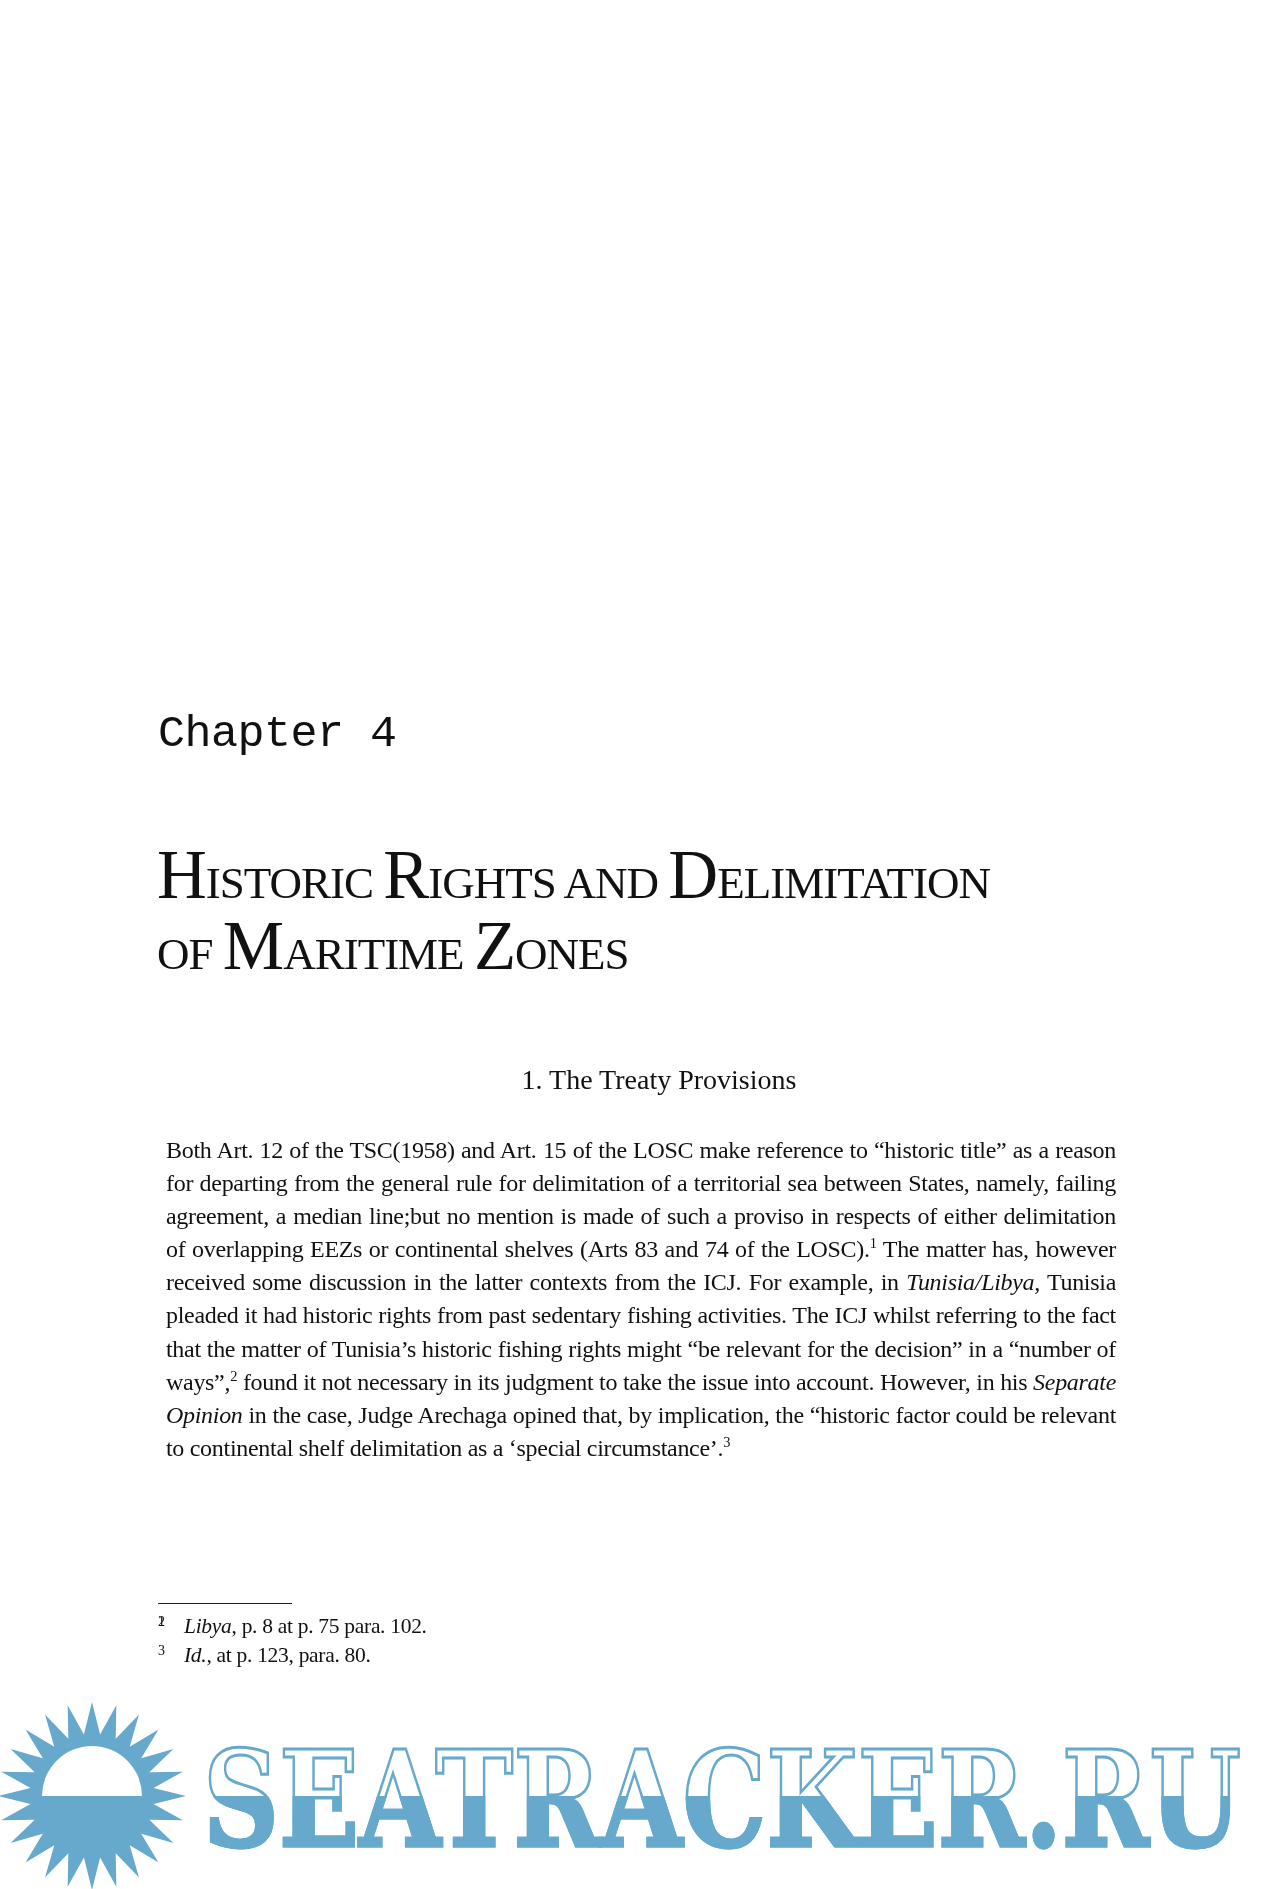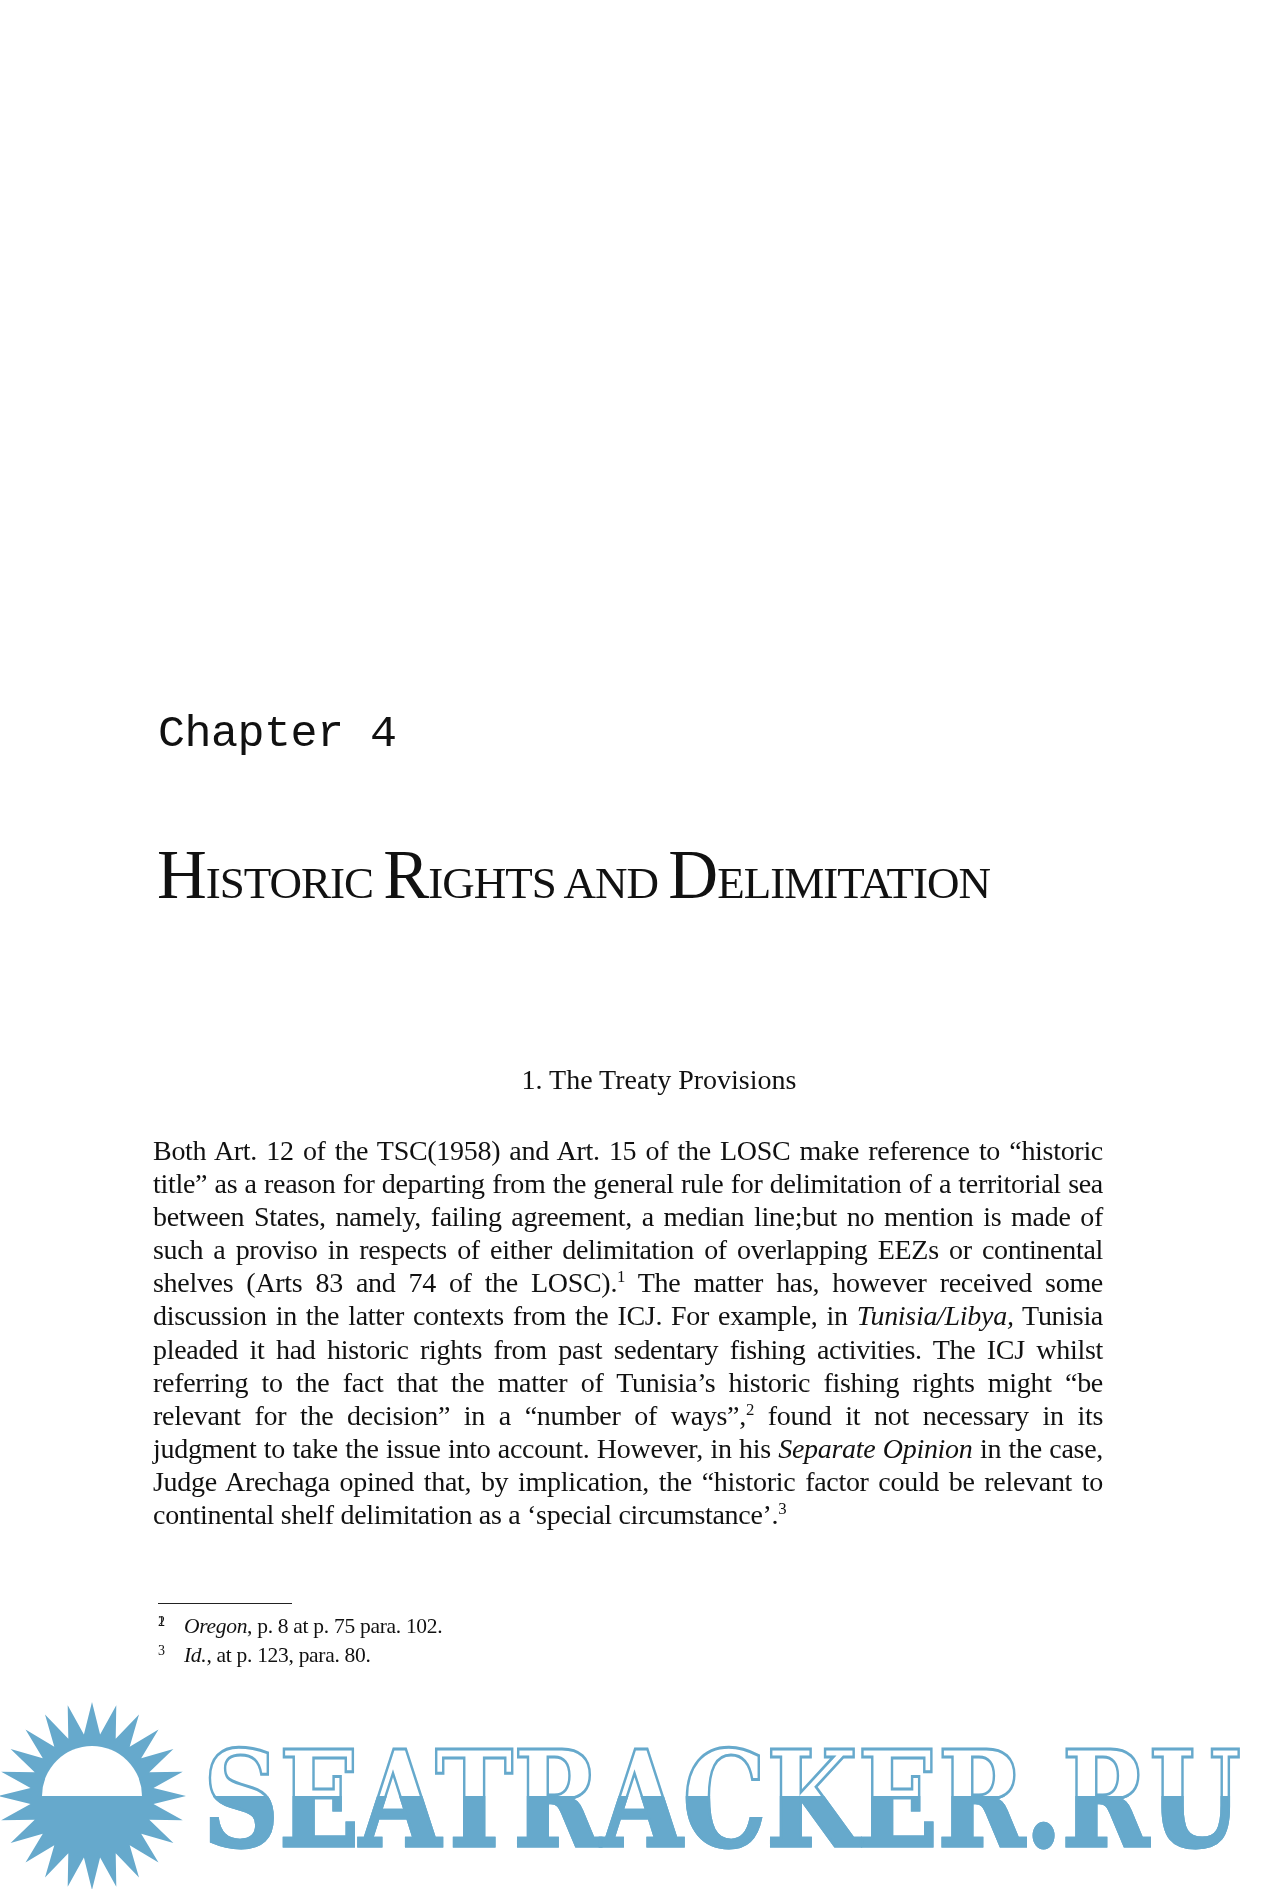--- a/index.html
+++ b/index.html
@@ -6,52 +6,53 @@
   body { width: 1262px; height: 1889px; position: relative; overflow: hidden; font-family: "Liberation Serif", "DejaVu Serif", serif; color: #111; }
 
   .chapter-label { position: absolute; left: 158px; top: 712px; font-size: 45px; line-height: 1; letter-spacing: -0.5px; font-family: Liberation Mono, monospace; }
 
   .title { position: absolute; left: 157px; top: 832px; width: 1000px; font-size: 45px; line-height: 86px; text-transform: uppercase; letter-spacing: -1px; }
   .title .cap { font-size: 69px; }
   .title .line { display: block; white-space: nowrap; height: 71px; }
 
   .section-heading { position: absolute; left: 0; width: 1262px; top: 1066px; text-align: center; font-size: 28px; line-height: 1; padding-left: 28px; }
 
-  .body-text { position: absolute; left: 153px; top: 1134px; width: 950px; font-size: 28px; line-height: 33.1px; text-align: justify; hyphens: manual; letter-spacing: -0.3px; }
+  .body-text { position: absolute; left: 166px; top: 1134px; width: 950px; font-size: 24px; line-height: 33.1px; text-align: justify; hyphens: manual; letter-spacing: -0.3px; }
   .body-text p { margin: 0; }
   .body-text sup, .footnote sup { font-size: 60%; line-height: 0; vertical-align: super; }
 
   .footnote-rule { position: absolute; left: 158px; top: 1603px; width: 134px; height: 0; border-top: 1px solid #222; }
 
   .footnotes { position: absolute; left: 158px; top: 1612px; width: 950px; font-size: 21.5px; line-height: 28.7px; letter-spacing: -0.3px; }
   .footnote { position: relative; padding-left: 26px; text-align: justify; }
   .footnote .fn-num { position: absolute; left: 0; top: -4px; font-size: 14px; }
 
   .watermark { position: absolute; left: 0; top: 1700px; width: 1262px; height: 189px; }
 </style>
 </head>
 <body>
 
 <div class="chapter-label">Chapter 4</div>
 
 <div class="title">
   <span class="line"><span class="cap">H</span><span>istoric </span><span class="cap">R</span><span>ights and </span><span class="cap">D</span><span>elimitation</span></span>
+  <span class="line"><span>of </span><span class="cap">M</span><span>aritime </span><span class="cap">Z</span><span>ones</span></span>
 </div>
 
 <div class="section-heading">1.  The Treaty Provisions</div>
 
 <div class="body-text">
   <p><span>Both Art. 12 of the TSC(1958) and Art. 15 of the LOSC make reference to “historic title” as a reason for departing from the general rule for delimitation of a territorial sea between States, namely, failing agreement, a median line;but no mention is made of such a proviso in respects of either delimitation of overlapping EEZs or continental shelves (Arts 83 and 74 of the LOSC).</span><sup>1</sup><span> The matter has, however received some discus­sion in the latter contexts from the ICJ. For example, in </span><em>Tunisia/Libya,</em><span> Tunisia pleaded it had historic rights from past sedentary fishing activities. The ICJ whilst referring to the fact that the matter of Tunisia’s historic fishing rights might “be relevant for the decision” in a “number of ways”,</span><sup>2</sup><span> found it not necessary in its judgment to take the issue into account. However, in his </span><em>Separate Opinion</em><span> in the case, Judge Arechaga opined that, by implication, the “historic factor could be relevant to continental shelf delimitation as a ‘special circumstance’.</span><sup>3</sup></p>
 </div>
 
 <div class="footnote-rule"></div>
 
 <div class="footnotes" id="footnotes">
     <div class="footnote"><span class="fn-num">1</span></div>
-    <div class="footnote"><span class="fn-num">2</span><span><em>Oregon</em><span>, p. 8 at p. 75 para. 102.</span></span></div>
+    <div class="footnote"><span class="fn-num">2</span><span><em>Libya</em><span>, p. 8 at p. 75 para. 102.</span></span></div>
     <div class="footnote"><span class="fn-num">3</span><span><em>Id.</em><span>, at p. 123, para. 80.</span></span></div>
   </div>
 
 <div class="watermark">
   <svg width="1262" height="189" viewBox="0 0 1262 189" xmlns="http://www.w3.org/2000/svg">
     <defs>
       <clipPath id="bottomHalf">
           <rect x="0" y="96" width="1262" height="100"></rect>
         </clipPath>
     </defs>

